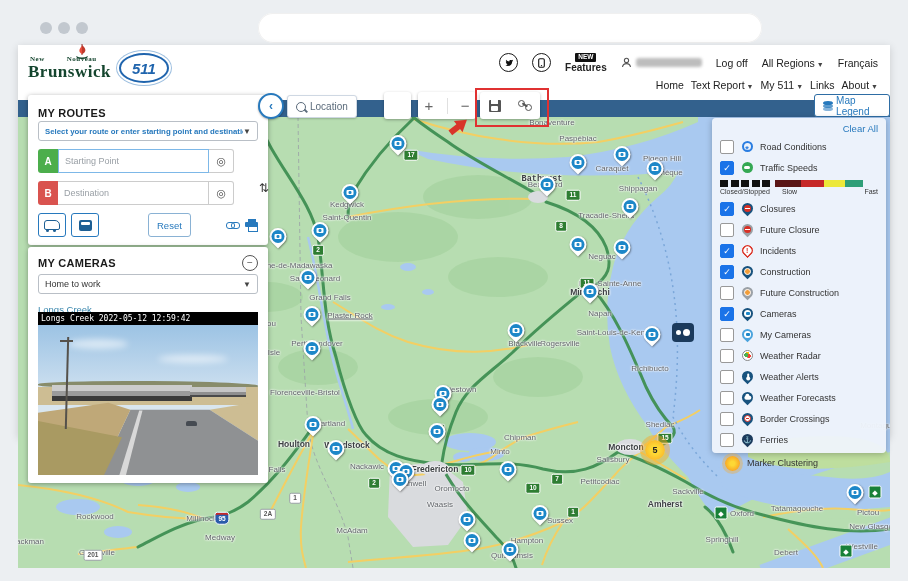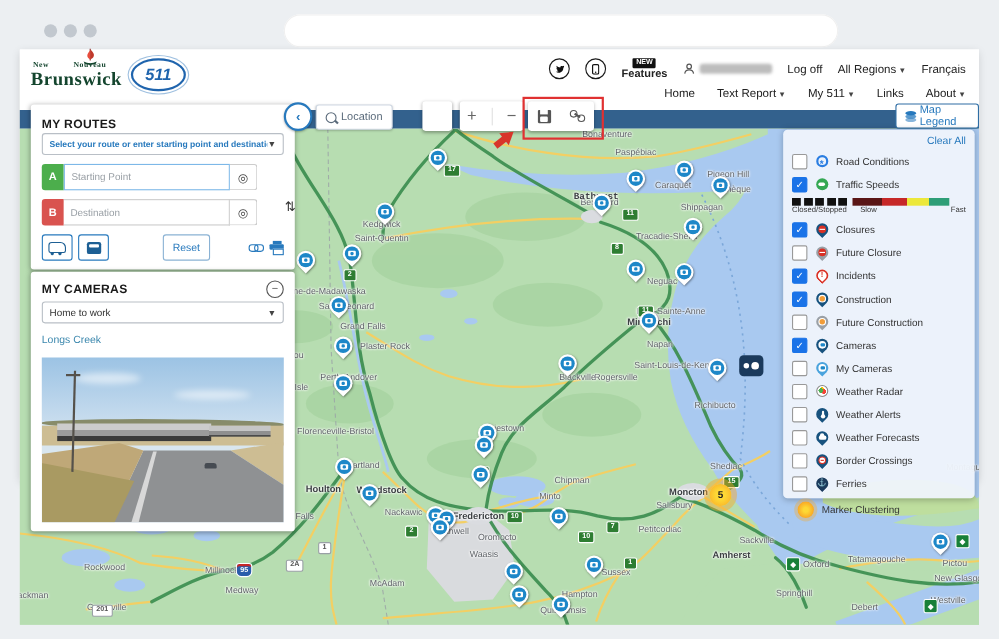--- a/index.html
+++ b/index.html
@@ -19,21 +19,21 @@
   .boat{position:absolute;left:44px;top:-12px;width:20px;height:16px;}
   .l511{width:46px;height:26px;border:2px solid #1f64ad;border-radius:50%;display:flex;align-items:center;justify-content:center;color:#1f64ad;font-weight:bold;font-style:italic;font-size:15px;box-shadow:0 0 0 2px #fff,0 0 0 3px #9fc0e0;}
   .hdr-top{position:absolute;right:12px;top:8px;display:flex;align-items:center;gap:14px;font-size:10.5px;color:#222;}
   .circ-ic{width:17px;height:17px;border:1.6px solid #1a1a1a;border-radius:50%;display:flex;align-items:center;justify-content:center;}
   .feat{display:flex;flex-direction:column;align-items:center;line-height:1;}
   .feat .newb{background:#111;color:#fff;font-size:6.5px;font-weight:bold;padding:1px 3px;border-radius:1px;margin-bottom:1px;}
   .feat .fl{font-weight:bold;font-size:10px;}
   .userbox{display:flex;align-items:center;gap:4px;}
   .blurname{width:66px;height:9px;background:#bdbdbd;border-radius:3px;filter:blur(1.5px);}
   .caret{font-size:7px;color:#444;margin-left:2px;}
-  .hdr-nav{position:absolute;right:12px;top:34px;display:flex;gap:20px;font-size:10.5px;color:#222;}
+  .hdr-nav{position:absolute;right:12px;top:34px;display:flex;gap:7px;font-size:10.5px;color:#222;}
   .hdr-nav span{cursor:pointer;}
   
   .adv{position:absolute;left:0;top:55px;width:872px;height:17px;background:#33618d;color:#fff;display:flex;align-items:center;font-size:9.5px;font-weight:bold;letter-spacing:.4px;padding-left:10px;box-sizing:border-box;gap:5px;}
   .star{font-size:10px;font-weight:normal;}
   
   .map{position:absolute;left:0;top:72px;width:872px;height:451px;background:#b7ddb1;overflow:hidden;}
   .map svg{position:absolute;left:0;top:0;}
   .map-label{position:absolute;transform:translate(-50%,-50%);font-size:8px;color:#5f6368;white-space:nowrap;text-shadow:0 0 2px #fff,0 0 2px #fff,0 0 3px #fff;pointer-events:none;}
   .map-label.city{font-size:8.5px;color:#3c4043;font-weight:bold;}
   .shield{position:absolute;transform:translate(-50%,-50%);font-size:6.5px;font-weight:bold;padding:1px 3px;border-radius:2px;line-height:1;}
@@ -336,21 +336,21 @@
           <span class="map-label" style="left: 620px; top: 71px;">Shippagan</span>
           <span class="map-label" style="left: 527px; top: 67px;">Beresford</span>
           <span class="map-label city" style="left: 524px; top: 62px; font-family: Liberation Mono, monospace;">Bathurst</span>
           <span class="map-label" style="left: 588px; top: 98px;">Tracadie-Sheila</span>
           <span class="map-label" style="left: 584px; top: 139px;">Neguac</span>
           <span class="map-label" style="left: 329px; top: 87px;">Kedgwick</span>
           <span class="map-label" style="left: 329px; top: 100px;">Saint-Quentin</span>
           <span class="map-label" style="left: 264px; top: 148px;">Sainte-Anne-de-Madawaska</span>
           <span class="map-label" style="left: 297px; top: 161px;">Saint-Leonard</span>
           <span class="map-label" style="left: 312px; top: 180px;">Grand Falls</span>
-          <span class="map-label" style="left: 332px; top: 198px;">Plaster Rock</span>
+          <span class="map-label" style="left: 332px; top: 198px; text-decoration: underline;">Plaster Rock</span>
           <span class="map-label" style="left: 244px; top: 206px;">Caribou</span>
           <span class="map-label" style="left: 299px; top: 226px;">Perth-Andover</span>
           <span class="map-label" style="left: 240px; top: 235px;">Presque Isle</span>
           <span class="map-label city" style="left: 572px; top: 175px;">Miramichi</span>
           <span class="map-label" style="left: 582px; top: 196px;">Napan</span>
           <span class="map-label" style="left: 592px; top: 166px;">Baie-Sainte-Anne</span>
           <span class="map-label" style="left: 594px; top: 215px;">Saint-Louis-de-Kent</span>
           <span class="map-label" style="left: 632px; top: 251px;">Richibucto</span>
           <span class="map-label" style="left: 542px; top: 226px;">Rogersville</span>
           <span class="map-label" style="left: 507px; top: 226px;">Blackville</span>
@@ -613,20 +613,21 @@
     <div class="panel" id="cameras-panel">
       <div class="prow" style="top:8px;display:flex;justify-content:space-between;align-items:center">
         <span class="ptitle">MY CAMERAS</span>
         <span class="minus-c">−</span>
       </div>
       <div class="prow selbox plain" style="top:27px">
         <span class="txt">Home to work</span>
         <span class="c">▼</span>
       </div>
       <div class="prow" style="top:52px"><span class="camlink">Longs Creek</span></div>
+      <div class="prow capbar" style="top:65px">Longs Creek 2022-05-12 12:59:42</div>
       <div class="prow photo" style="top:78px">
         <span class="ph-cloud" style="left:30px;top:14px;width:60px;height:10px"></span>
         <span class="ph-cloud" style="left:120px;top:30px;width:70px;height:8px"></span>
         <span class="ph-trees"></span>
         <span class="ph-farfield"></span>
         <span class="ph-emb-r"></span>
         <span class="ph-road"></span>
         <span class="ph-lane"></span>
         <span class="ph-emb-l"></span>
         <span class="ph-bridge"></span>

